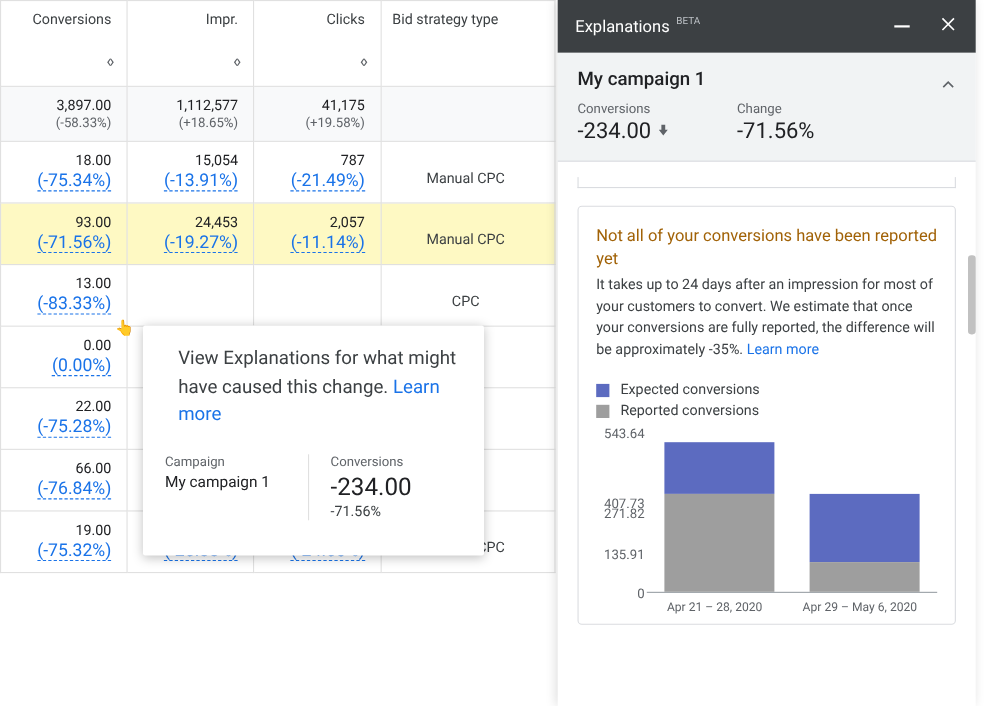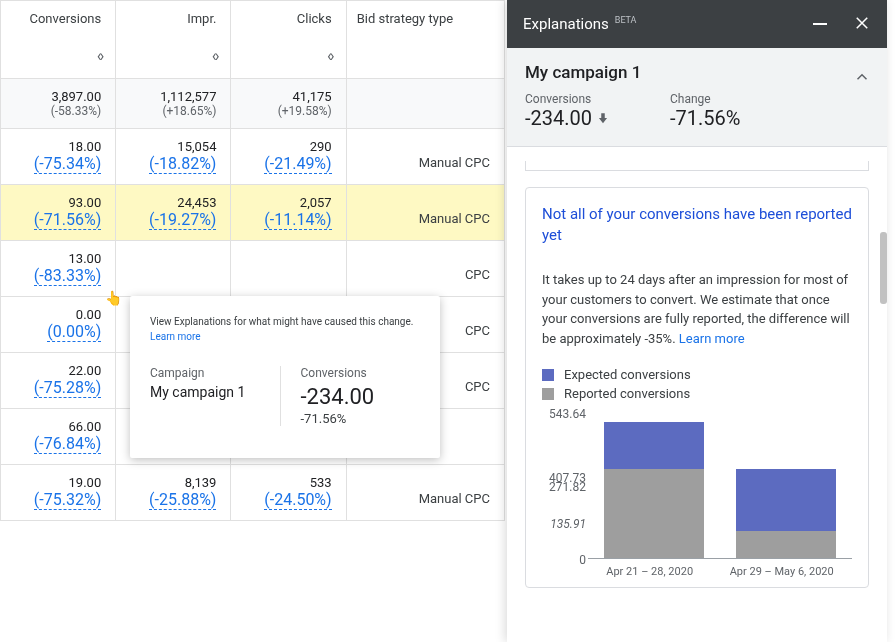--- a/index.html
+++ b/index.html
@@ -5,31 +5,31 @@
   * { box-sizing: border-box; margin: 0; padding: 0; }
   body { font-family: Roboto, Arial, sans-serif; font-size: 13px; color: #202124; width: 895px; height: 642px; overflow: hidden; position: relative; background: #fff; }
 
   
   .tbl { width: 505px; border-collapse: collapse; }
   .tbl th, .tbl td { border: 1px solid #e0e0e0; }
   .tbl th { height: 78px; vertical-align: top; padding: 10px 14px 0 0; text-align: right; font-weight: 400; color: #3c4043; font-size: 13px; }
   .tbl th.bid { text-align: left; padding-left: 10px; }
   .arrows { margin-top: 20px; color: #5f6368; font-size: 16px; letter-spacing: -3px; }
   .tbl td { padding: 10px 14px 10px 6px; text-align: right; vertical-align: top; }
-  .tbl td.bid { text-align: right; padding-left: 10px; padding-top: 26px; color: #3c4043; }
+  .tbl td.bid { text-align: center; padding-left: 10px; padding-top: 26px; color: #3c4043; }
   .val { color: #202124; }
   .delta { color: #5f6368; font-size: 12px; }
   .delta-link { color: #1a73e8; font-size: 16px; border-bottom: 1px dashed #1a73e8; cursor: pointer; display: inline-block; }
   .row-sum td { background: #f8f9fa; }
   .row-hl td { background: #fef9c3; }
   .cursor { position: absolute; left: 105px; top: 290px; font-size: 14px; pointer-events:none; }
 
   
   .tip { position: absolute; left: 130px; top: 296px; width: 310px; background: #fff; box-shadow: 0 2px 10px rgba(0,0,0,.25); border-radius: 2px; padding: 18px 20px 14px; z-index: 10; }
-  .tip-msg { color: #3c4043; line-height: 1.5; font-size: 10px; }
+  .tip-msg { color: #3c4043; line-height: 1.5; font-size: 17px; margin-left: 12px; }
   .tip-msg .lm { color: #1a73e8; cursor: pointer; }
   .tip-row { display: flex; margin-top: 22px; margin-bottom: 18px; }
   .tip-col1 { flex: 1; border-right: 1px solid #e0e0e0; padding-right: 10px; }
   .tip-col2 { flex: 1; padding-left: 20px; }
   .tip-label { color: #5f6368; font-size: 12px; margin-bottom: 4px; }
   .tip-name { color: #202124; font-size: 14px; }
   .tip-big { color: #202124; font-size: 22px; font-weight: 400; }
   .tip-pct { color: #3c4043; font-size: 13px; margin-top: 2px; }
   .tip-action { text-align: right; color: #1a73e8; font-size: 14px; letter-spacing: .5px; font-weight: 500; cursor: pointer; }
   .beta { font-size: 9px; vertical-align: top; color: #5f6368; margin-left: 4px; letter-spacing: 0; }
@@ -45,21 +45,21 @@
   .summary { background: #f1f3f4; padding: 14px 18px 16px; border-bottom: 1px solid #dadce0; position: relative; }
   .summary h2 { font-size: 17px; font-weight: 500; color: #202124; margin-bottom: 10px; }
   .summary-row { display:flex; gap: 60px; }
   .s-label { color: #5f6368; font-size: 12px; }
   .s-val { font-size: 20px; color: #202124; }
   .down-arrow { display:inline-block; margin-left:4px; }
   .chev { position: absolute; right: 16px; top: 20px; cursor: pointer; }
   .panel-body { padding: 14px 18px 0; overflow-y:auto; flex:1; }
   .stub { height: 10px; border: 1px solid #dadce0; border-top: none; margin-bottom: 16px; }
   .card { border: 1px solid #dadce0; border-radius: 4px; padding: 16px 16px 4px; }
-  .card-title { font-size: 15px; color: #1d4ed8; line-height: 1.4; margin-bottom: 24px; }
+  .card-title { font-size: 15px; color: #a16207; line-height: 1.4; margin-bottom: 4px; }
   .card-text { font-size: 13px; color: #3c4043; line-height: 1.5; margin-bottom: 16px; }
   .card-text .lm { color: #1a73e8; cursor: pointer; }
   .legend { margin-bottom: 12px; margin-top: 19px; }
   .legend-item { display:flex; align-items:center; font-size: 13px; color: #3c4043; margin-bottom: 4px; }
   .sw { width: 12px; height: 12px; margin-right: 10px; }
   .chart { position: relative; height: 170px; margin-top: 6px; padding-left: 46px; }
   .yaxis { position:absolute; left:0; width:44px; text-align:right; font-size:12px; color:#5f6368; }
   .plot { position: relative; height: 146px; border-bottom: 1px solid #9aa0a6; display:flex; justify-content:space-around; align-items:flex-end; }
   .grp { width: 110px; position: relative; height:100%; display:flex; align-items:flex-end; justify-content:center; }
   .bar { width: 100px; }
@@ -90,22 +90,22 @@
           <div class="delta">(+18.65%)</div>
         </td>
         <td>
           <div class="val">41,175</div>
           <div class="delta">(+19.58%)</div>
         </td>
         <td class="bid"></td>
       </tr>
       <tr>
         <td><div class="val">18.00</div><div class="delta-link">(-75.34%)</div></td>
-        <td><div class="val">15,054</div><div class="delta-link">(-18.82%)</div></td>
-        <td><div class="val">290</div><div class="delta-link">(-21.49%)</div></td>
+        <td><div class="val">15,054</div><div class="delta-link">(-13.91%)</div></td>
+        <td><div class="val">787</div><div class="delta-link">(-21.49%)</div></td>
         <td class="bid">Manual CPC</td>
       </tr>
       <tr class="row-hl">
         <td><div class="val">93.00</div><div class="delta-link">(-71.56%)</div></td>
         <td><div class="val">24,453</div><div class="delta-link">(-19.27%)</div></td>
         <td><div class="val">2,057</div><div class="delta-link">(-11.14%)</div></td>
         <td class="bid">Manual CPC</td>
       </tr>
       <tr>
         <td><div class="val">13.00</div><div class="delta-link">(-83.33%)</div></td>
@@ -196,21 +196,21 @@
         <div class="legend-item">
             <span class="sw" id="sw-rep" style="background: rgb(158, 158, 158);"></span>
             <span>Reported conversions</span>
           </div>
       </div>
       <div class="chart">
         <div id="yaxis-wrap">
             <div class="yaxis" style="top: -6px;">543.64</div>
             <div class="yaxis" style="top: 30.5px; margin-top: 27px;">407.73</div>
             <div class="yaxis" style="top: 67px;">271.82</div>
-            <div class="yaxis" style="top: 103.5px; font-style: italic;">135.91</div>
+            <div class="yaxis" style="top: 103.5px;">135.91</div>
             <div class="yaxis" style="top: 140px;">0</div>
           </div>
         <div class="plot" id="plot">
             <div class="grp">
               <div class="bar">
                 <div class="seg" style="height: 46.998px; background: rgb(92, 107, 192);"></div>
                 <div class="seg" style="height: 88.6248px; background: rgb(158, 158, 158);"></div>
               </div>
             </div>
             <div class="grp">

